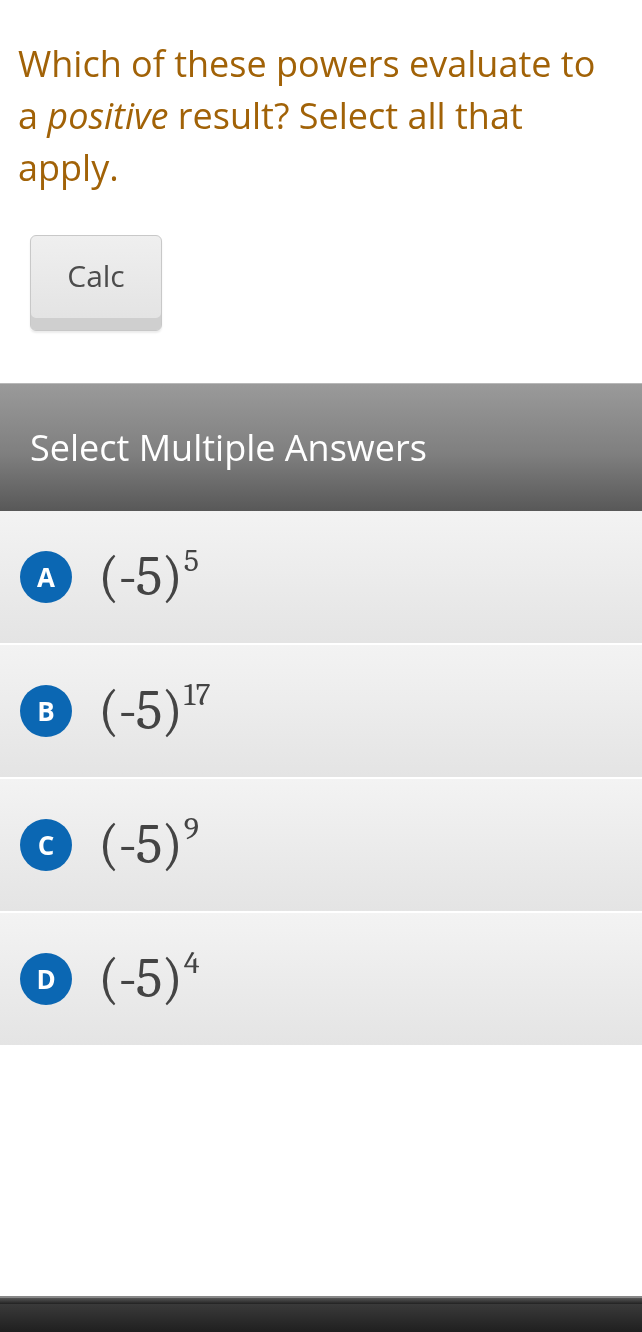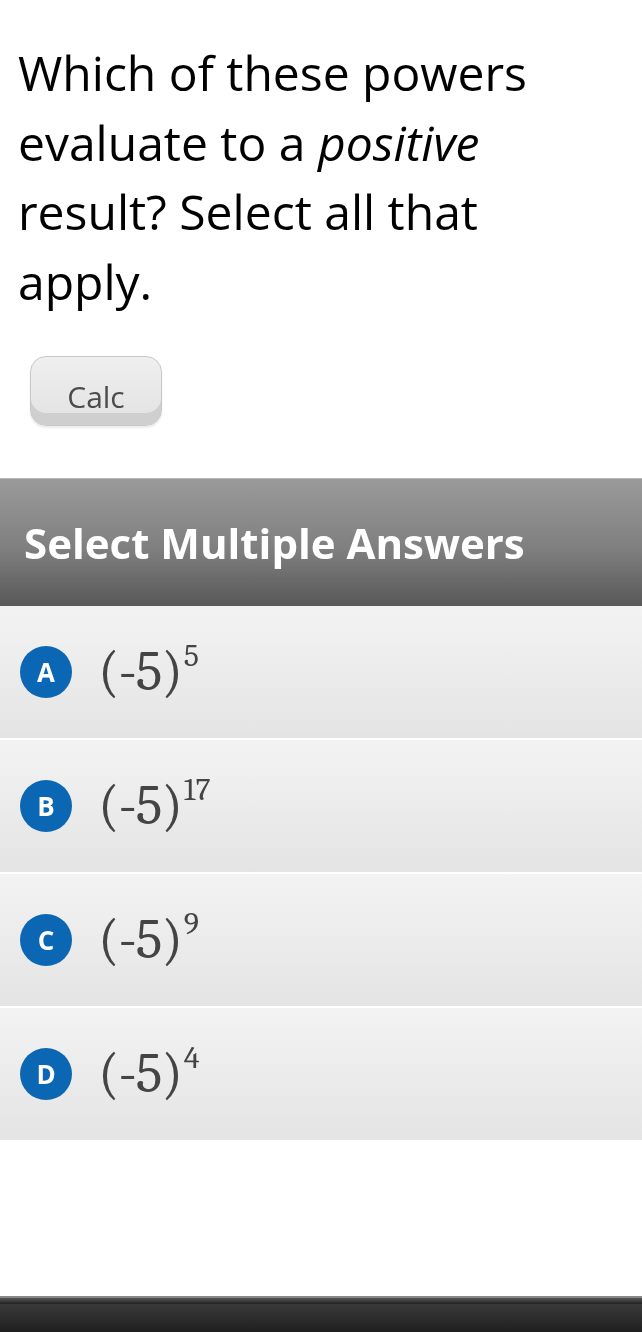--- a/index.html
+++ b/index.html
@@ -6,49 +6,49 @@
   body{
     width:642px;
     height:1332px;
     font-family:"Segoe UI","Open Sans",Arial,sans-serif;
     background:#ffffff;
     overflow:hidden;
     position:relative;
   }
   .question{
     padding:38px 18px 0 18px;
-    font-size:48px;
+    font-size:36px;
     line-height:1.45;
-    color:#000000;
+    color:#a16207;
   }
   .question .italic{font-style:italic;}
   .calc-wrap{padding:40px 0 0 30px;}
   .calc-btn{
     width:132px;
-    height:70px;
+    height:96px;
     background:linear-gradient(#efefef,#e2e2e2);
     border:1px solid #c8c8c8;
-    border-radius:16px;
+    border-radius:6px;
     font-size:30px;
     color:#4c4c4c;
     text-align:center;
     line-height:80px;
     box-shadow:inset 0 -12px 0 #cfcfcf,0 2px 2px rgba(0,0,0,0.08);
     cursor:pointer;
   }
   .section-header{
     margin-top:52px;
     height:128px;
     background:linear-gradient(#9a9a9a 0%,#7f7f7f 55%,#585858 100%);
     color:#ffffff;
-    font-size:42px;
-    font-weight:700;
+    font-size:36px;
+    font-weight:400;
     display:flex;
     align-items:center;
-    padding-left:24px;
+    padding-left:30px;
     border-top:1px solid #b8b8b8;
   }
   .answers{background:#f0f0f0;}
   .answer-row{
     padding:38px 0 38px 20px;
     display:flex;
     align-items:center;
     background:linear-gradient(#f3f3f3,#e4e4e4);
     border-bottom:2px solid #ffffff;
     cursor:pointer;

